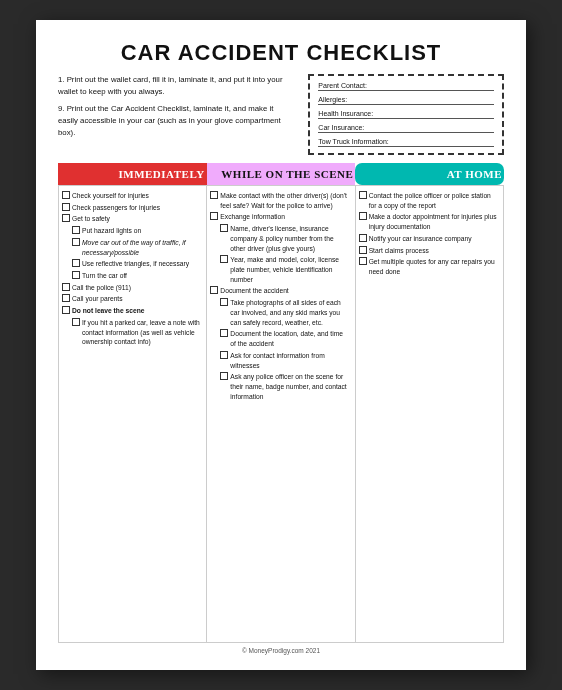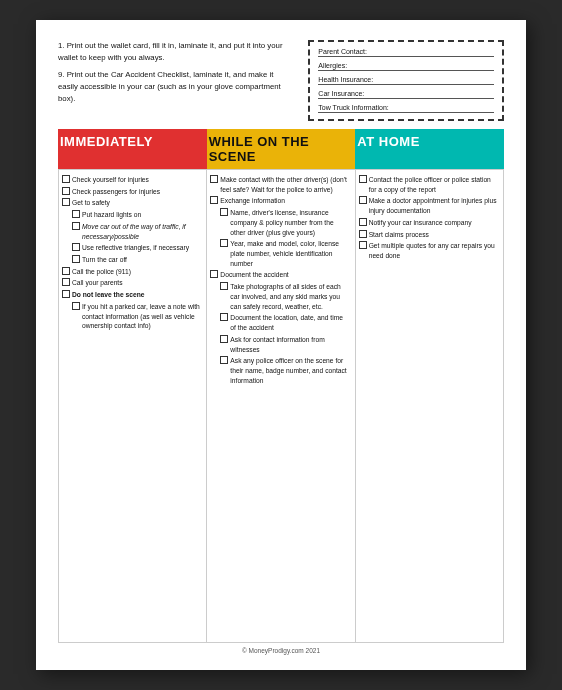--- a/index.html
+++ b/index.html
@@ -78,32 +78,32 @@
     .checklist-section {
       flex: 1;
       display: flex;
       flex-direction: column;
     }
     .checklist-headers {
       display: flex;
     }
     .col-header {
       flex: 1;
-      text-align: left;
-      font-family: Liberation Sans, sans-serif;
-      font-size: 13px;
+      text-align: right;
+      font-family: Liberation Serif, serif;
+      font-size: 11px;
       font-weight: 900;
       letter-spacing: 0.5px;
       padding: 5px 2px;
       text-transform: uppercase;
       color: white;
     }
     .col-header.immediately { background: #e03030; }
-    .col-header.while-scene { background: #eab308; color: #111; }
-    .col-header.at-home { background: #00b8b0; }
+    .col-header.while-scene { background: #f0abfc; color: #111; }
+    .col-header.at-home { background: #00b8b0; border-radius: 7px; }
     .checklist-body {
       display: flex;
       flex: 1;
       border: 1px solid #ccc;
     }
     .checklist-col {
       flex: 1;
       padding: 5px 5px 3px 3px;
       font-size: 6.7px;
       line-height: 1.45;
@@ -146,20 +146,21 @@
       color: #555;
       margin-top: 4px;
     }
   </style>
 </head>
 <body>
 
 <div class="page-wrapper">
   <div class="paper">
 
+    <div class="title">CAR ACCIDENT CHECKLIST</div>
 
     <div class="intro-section">
       <div class="intro-text">
         <p>1. Print out the wallet card, fill it in, laminate it, and put it into your wallet to keep with you always.</p>
         <p>9. Print out the Car Accident Checklist, laminate it, and make it easily accessible in your car (such as in your glove compartment box).</p>
       </div>
       <div class="wallet-card">
         <div class="wallet-row">
           <span class="wallet-label">Parent Contact:</span>
         </div>

